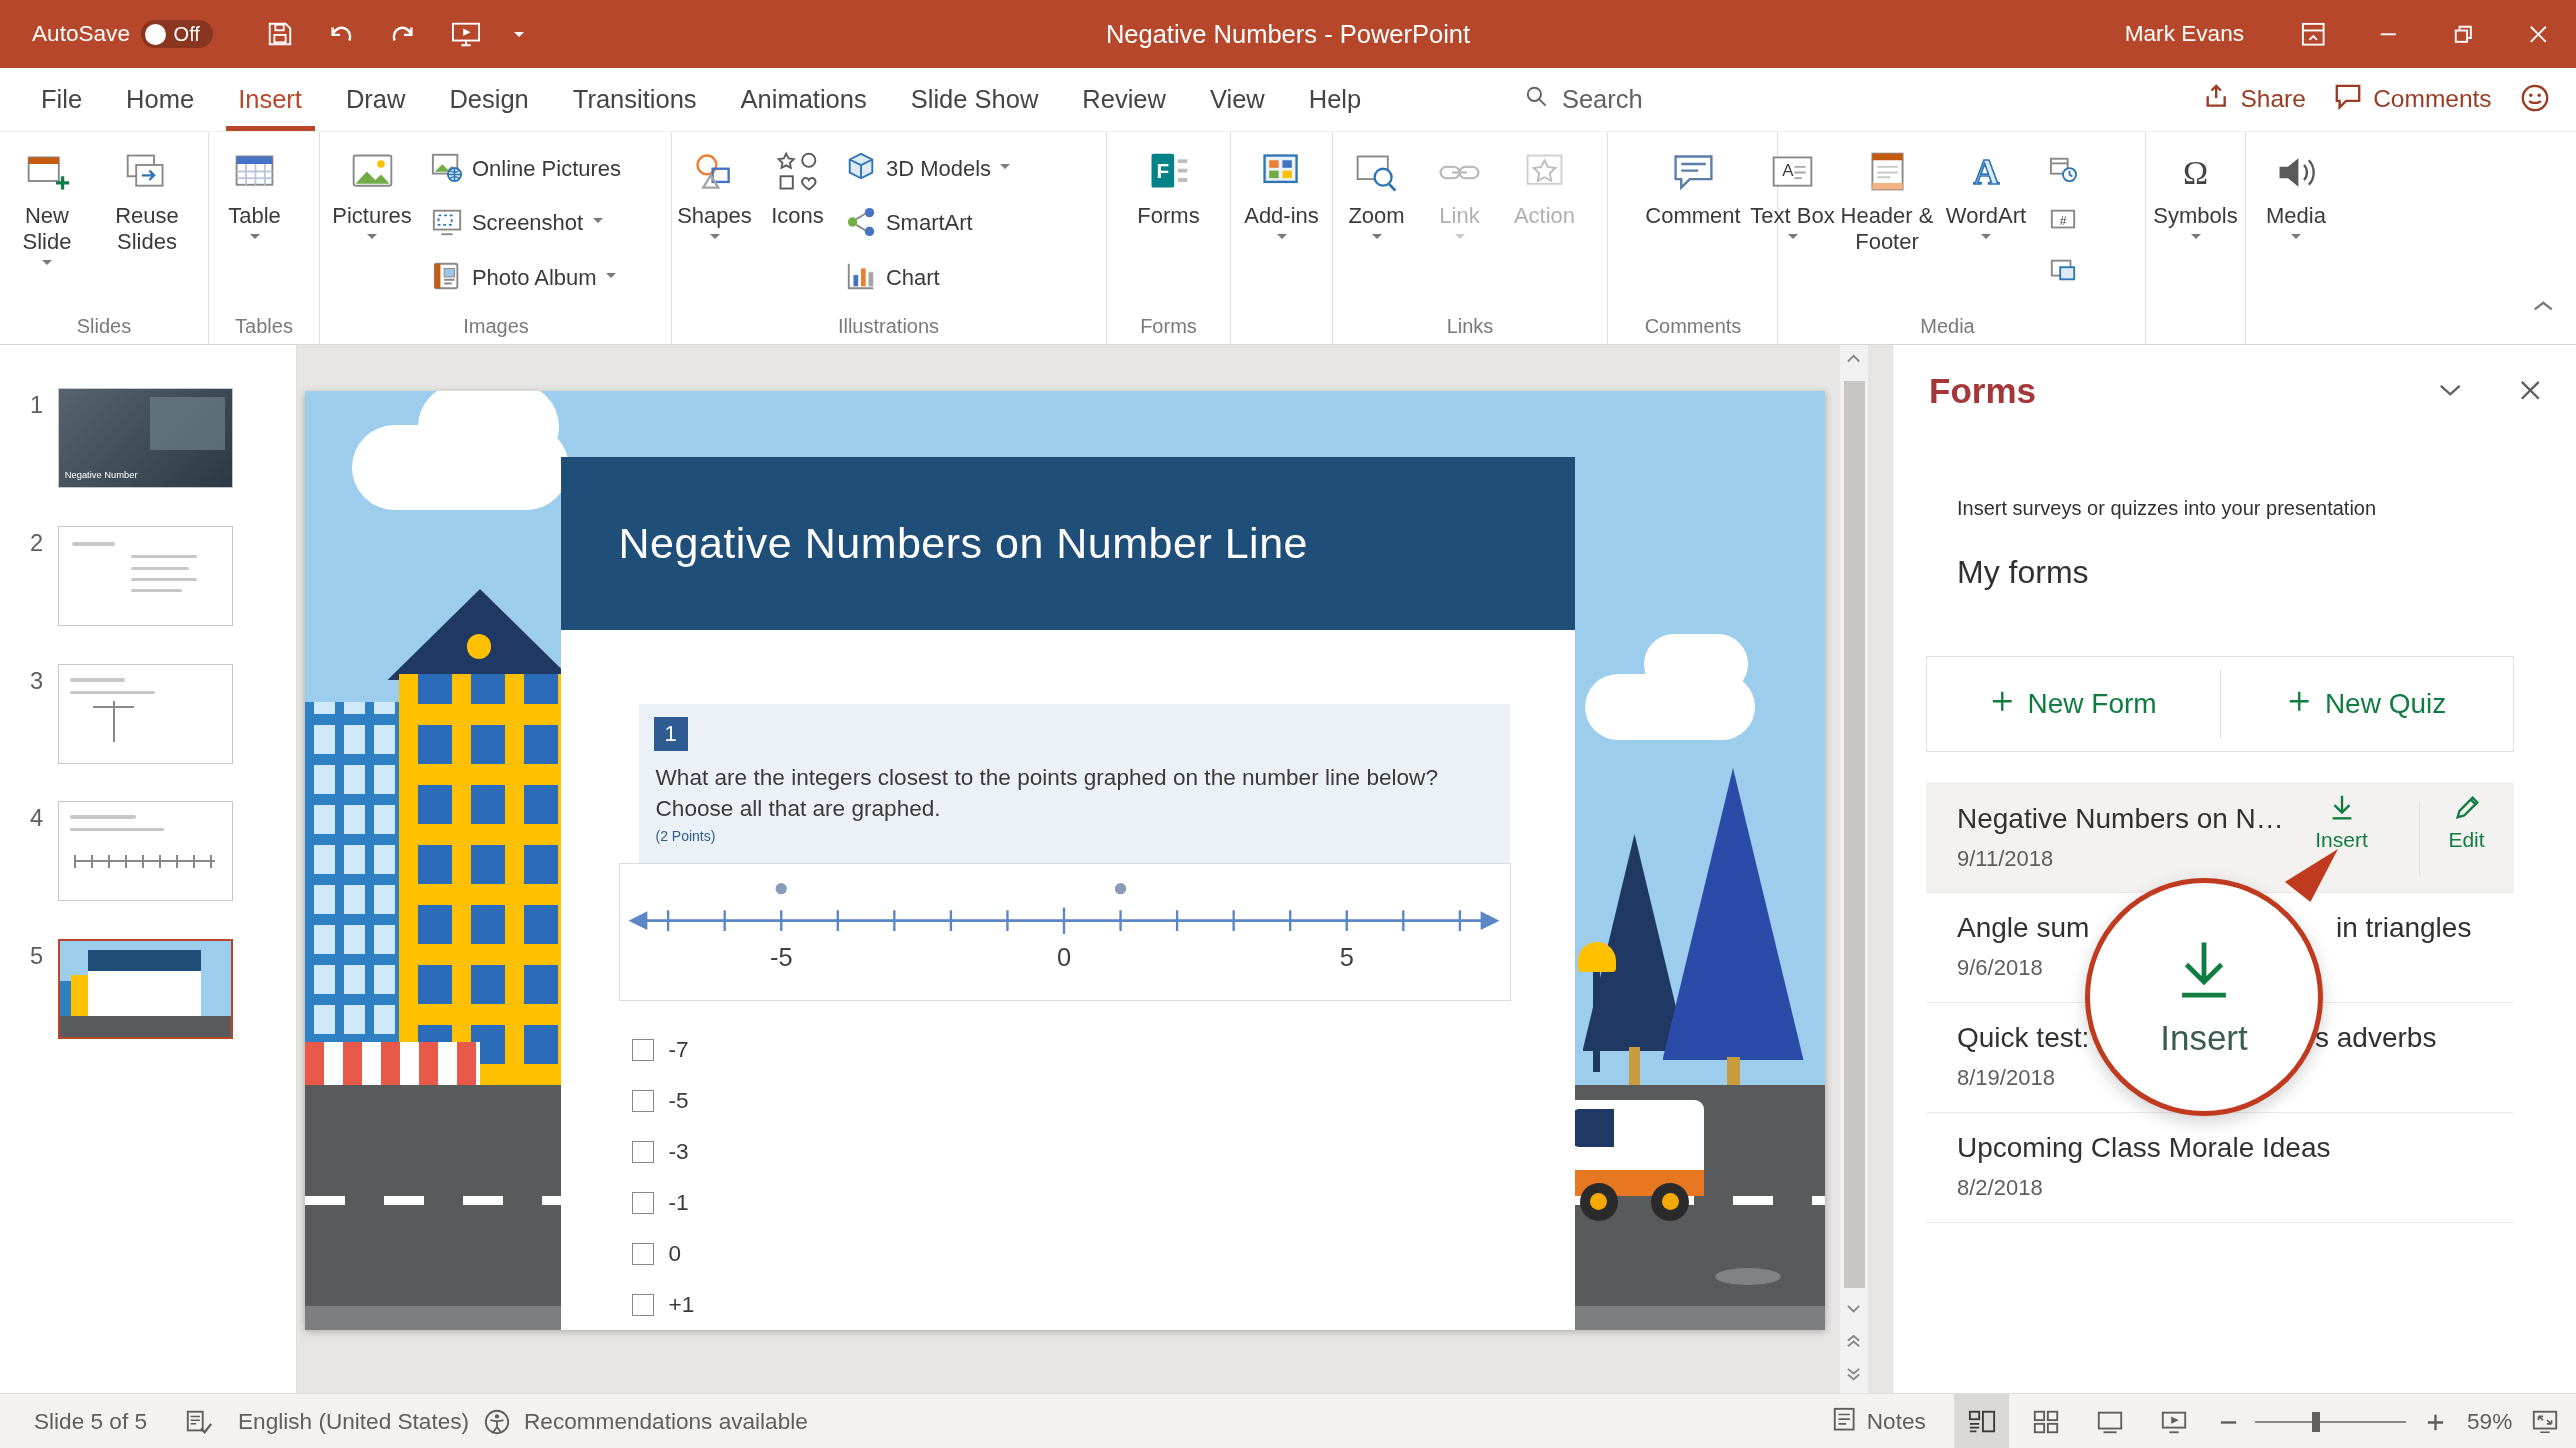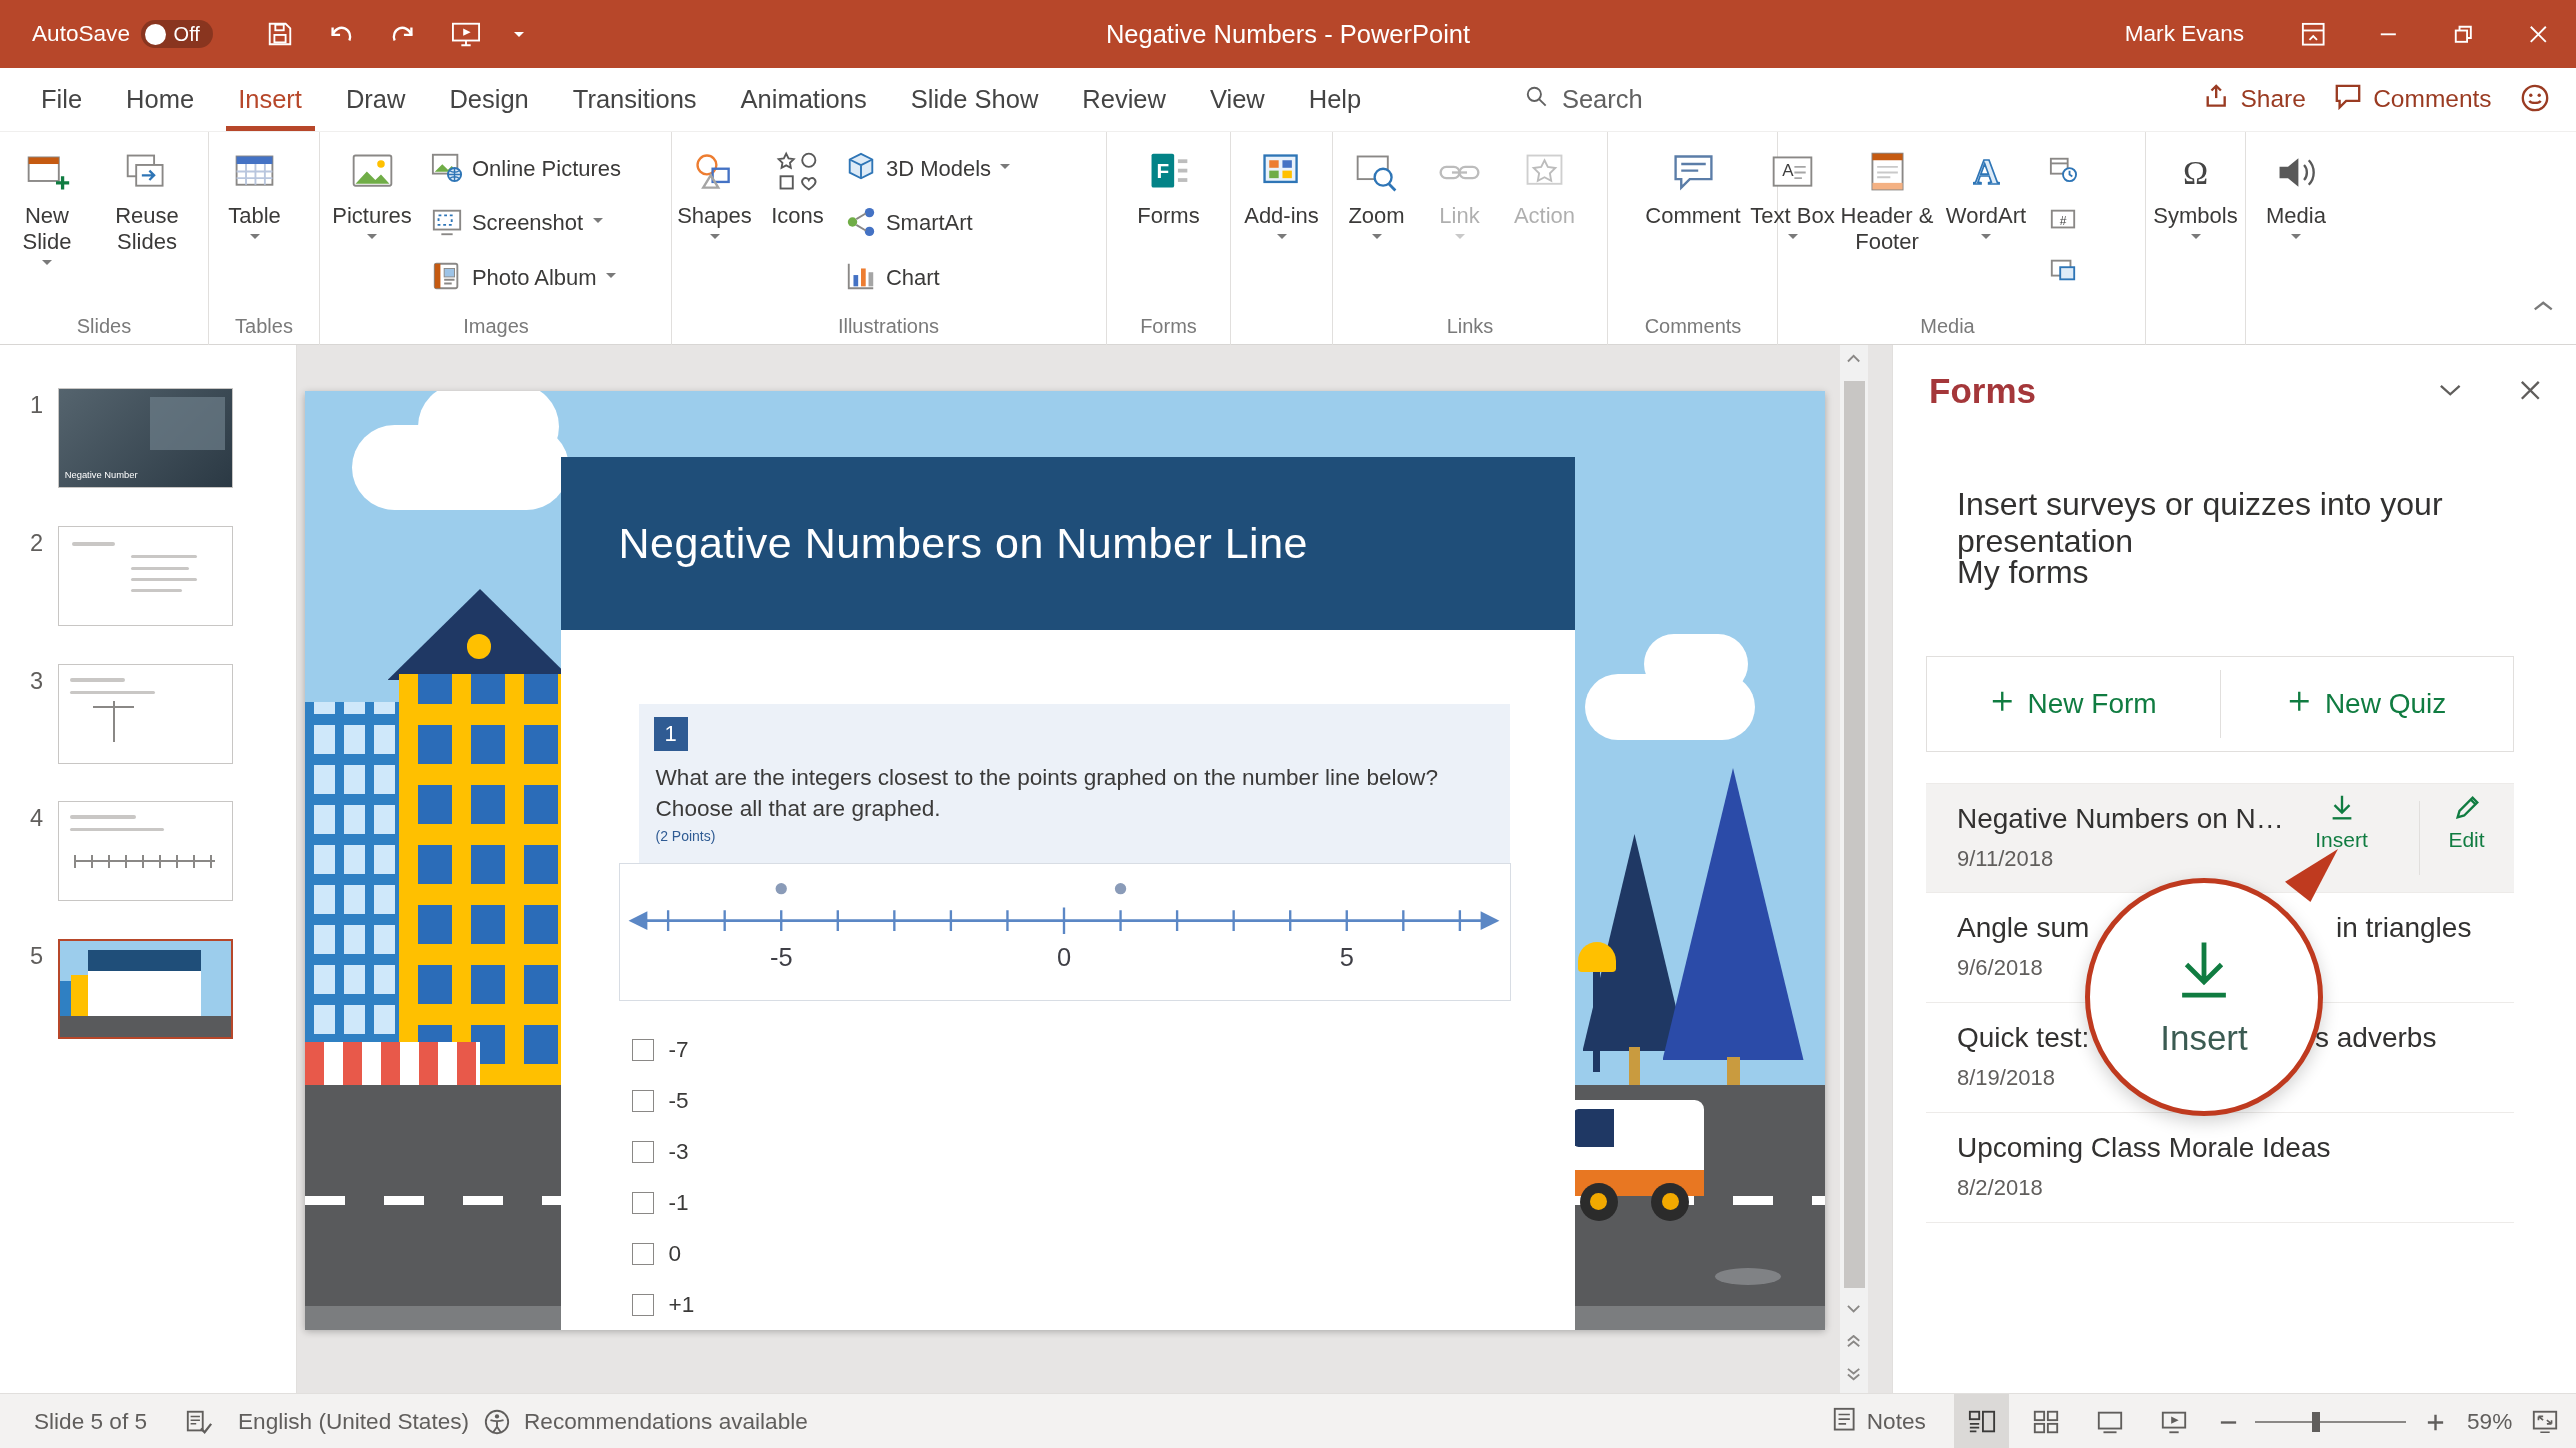--- a/index.html
+++ b/index.html
@@ -96,21 +96,21 @@
   .bell{position:absolute;left:1273px;top:551px;width:38px;height:30px;background:#FFC000;border-radius:19px 19px 3.8px 3.8px}
 
   .vscroll{position:absolute;left:1543px;top:0;width:28px;height:1048px;background:#F1F1F1}
   .varrow{position:absolute;left:0;width:28px;height:28px;display:flex;align-items:center;justify-content:center}
   .vthumb{position:absolute;left:3.8px;top:36px;width:21px;height:907px;background:#C8C6C4}
 
   
   .pane{position:absolute;left:1892px;top:345px;width:684px;height:1048px;background:#FFFFFF;border-left:0.9px solid var(--line)}
   .pane-title{position:absolute;left:36px;top:26.4px;font-size:35px;font-weight:700;color:var(--darkred)}
   .pane-icon{position:absolute;top:38px}
-  .pane-sub{position:absolute;left:64px;top:141px;font-size:32px;color:var(--ink)}
+  .pane-sub{position:absolute;left:64px;top:152px;font-size:20px;color:var(--ink)}
   .pane-section{position:absolute;left:64px;top:209px;font-size:32px;color:var(--ink)}
   .newcard{position:absolute;left:33px;top:311px;width:588px;height:96px;border:0.9px solid var(--line);display:flex}
   .newbtn{flex:1;display:flex;align-items:center;justify-content:center;gap:13.2px;font-size:28px;color:var(--green)}
   .newdiv{width:0.9px;background:var(--line);margin:13.2px 0}
   .rows{position:absolute;left:33px;top:438px;width:588px}
   .frow{position:relative;height:110px;border-bottom:0.9px solid var(--paneline)}
   .frow.first{border-top:0.9px solid var(--paneline);background:#F3F2F1}
   .ftitle{position:absolute;left:31px;top:19px;font-size:28px;color:var(--ink);white-space:nowrap}
   .fdate{position:absolute;left:31px;top:62px;font-size:22px;color:var(--gray)}
   .frag{position:absolute;top:19px;font-size:28px;color:var(--ink);white-space:nowrap}

